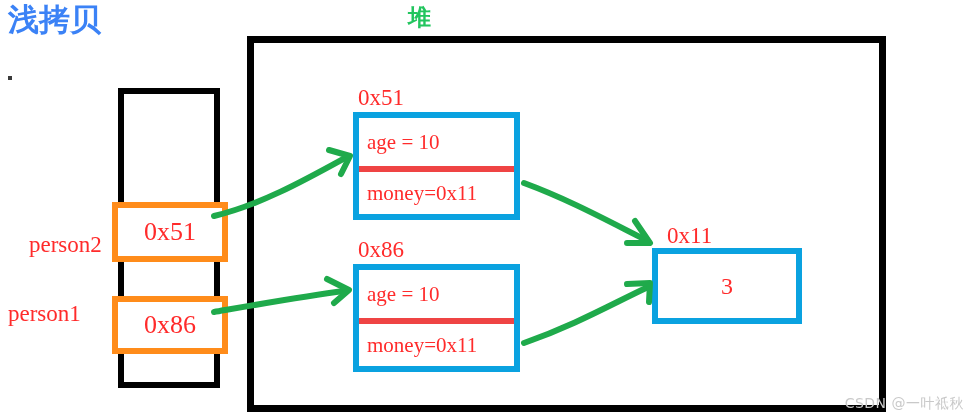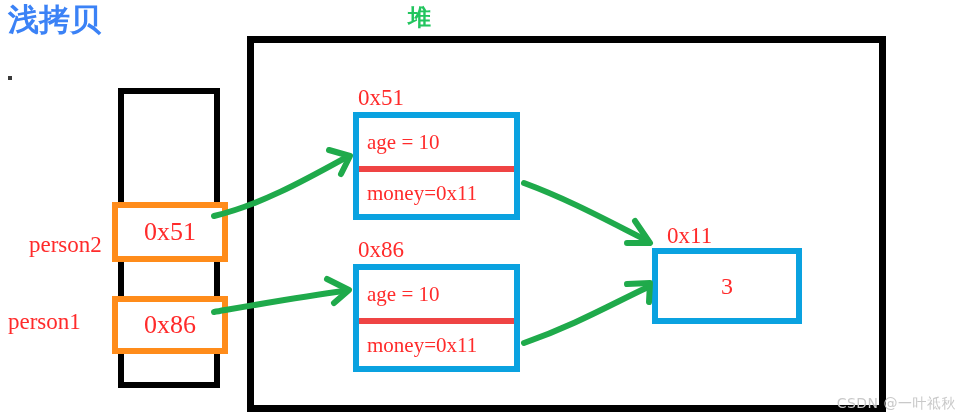--- a/index.html
+++ b/index.html
@@ -91,21 +91,21 @@
     width: 116px;
     height: 58px;
   }
 
   .var-name {
     position: absolute;
     font-size: 23px;
     letter-spacing: 0px;
   }
   #label-person2 { left: 8px;  top: 233px; margin-left: 21px; }
-  #label-person1 { left: 8px;  top: 310px; }
+  #label-person1 { left: 8px;  top: 302px; }
 
   
   .heap-frame {
     position: absolute;
     left: 247px;
     top: 36px;
     width: 639px;
     height: 376px;
     border: 7px solid #000000;
     box-sizing: border-box;
@@ -182,21 +182,21 @@
     left: 8px;
     top: 76px;
     width: 4px;
     height: 4px;
     background: #3a3a3a;
   }
 
   
   .watermark {
     position: absolute;
-    right: 12px;
+    right: 4px;
     bottom: 6px;
     font-family: "DejaVu Sans", "Liberation Sans", sans-serif;
     font-size: 14px;
     color: #c9c9c9;
     white-space: nowrap;
     letter-spacing: 0.5px;
   }
 </style>
 </head>
 <body>

